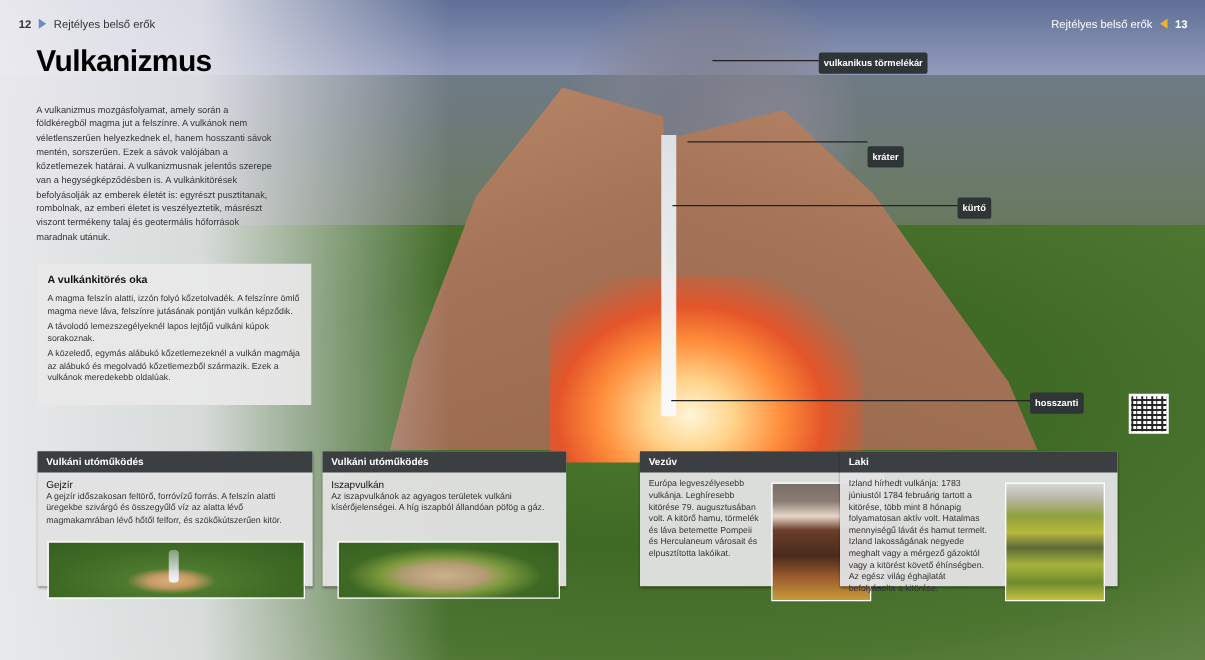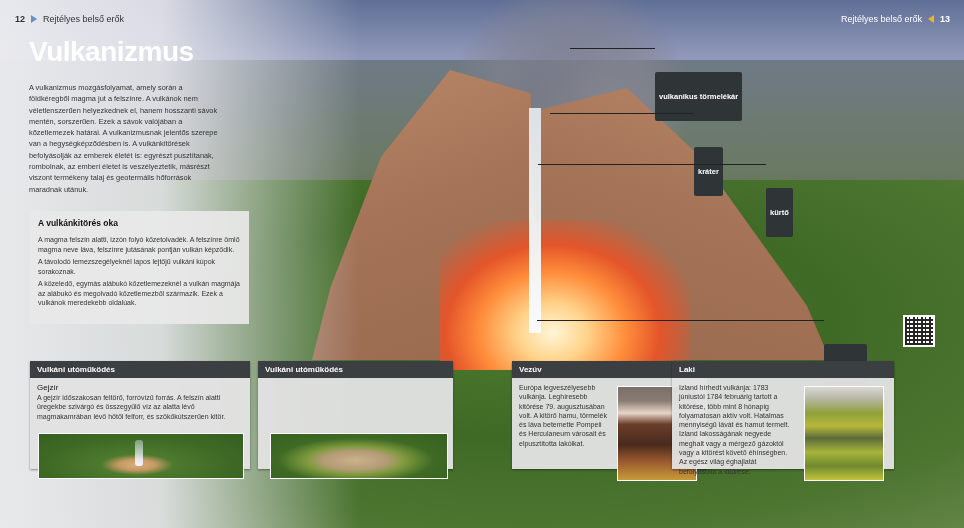--- a/index.html
+++ b/index.html
@@ -31,30 +31,30 @@
   .vent { position: absolute; left: 529px; top: 108px; width: 12px; height: 225px;
          background: linear-gradient(180deg, rgba(230,235,240,0.9), rgba(250,250,250,1)); }
 
   .runhead { position: absolute; top: 14px; font-size: 9px; color: #333; display: flex; align-items: center; gap: 6px; }
   .runhead.left { left: 15px; }
   .runhead.right { right: 14px; color: #fff; }
   .runhead .pnum { font-weight: bold; }
   .tri-right { width: 0; height: 0; border-left: 6px solid #6b8ec2; border-top: 4px solid transparent; border-bottom: 4px solid transparent; }
   .tri-left { width: 0; height: 0; border-right: 6px solid #f0b32a; border-top: 4px solid transparent; border-bottom: 4px solid transparent; }
 
-  .title { position: absolute; left: 29px; top: 36px; font-size: 28px; font-weight: bold; color: #ffffff; letter-spacing: -0.5px; }
+  .title { position: absolute; left: 29px; top: 36px; font-size: 24px; font-weight: bold; color: #000000; letter-spacing: -0.5px; }
   .intro { position: absolute; left: 29px; top: 82px; width: 192px; font-size: 7.4px; line-height: 11.3px; color: #333; }
 
   .box-oka { position: absolute; left: 30px; top: 211px; width: 219px; height: 113px;
          background: rgba(232,232,232,0.93); padding: 7px 8px; }
   .box-oka h3 { font-size: 8.5px; font-weight: bold; color: #111; margin-bottom: 7px; }
   .box-oka p { font-size: 7px; line-height: 9.5px; color: #333; margin-bottom: 3px; }
 
   .label { position: absolute; background: #2f3437; color: #fff; font-size: 7.5px; font-weight: bold;
-         padding: 20px 4px; border-radius: 2px; white-space: nowrap; margin-top: 30px; }
+         padding: 4px 4px; border-radius: 2px; white-space: nowrap; }
   .leader { position: absolute; height: 1px; background: #222; }
 
   .qr { position: absolute; left: 903px; top: 315px; width: 32px; height: 32px; background: #fff; padding: 2px; }
   .qr-inner { width: 100%; height: 100%;
          background:
            linear-gradient(90deg, #000 25%, transparent 25%, transparent 50%, #000 50%, #000 60%, transparent 60%) 0 0/8px 8px,
            repeating-linear-gradient(0deg, #000 0 2px, #fff 2px 4px);
          opacity: 0.85; }
 
   .card { position: absolute; top: 361px; height: 108px; background: rgba(226,226,226,0.96);
@@ -133,20 +133,24 @@
   <div class="card-head">Vulkáni utóműködés</div>
   <div class="card-body">
     <h4>Gejzír</h4>
     <p>A gejzír időszakosan feltörő, forróvízű forrás. A felszín alatti üregekbe szivárgó és összegyűlő víz az alatta lévő magmakamrában lévő hőtől felforr, és szökőkútszerűen kitör.</p>
   </div>
   <div class="thumb thumb-gejzir"></div>
 </div>
 
 <div class="card" style="left:258px; width:195px;">
   <div class="card-head">Vulkáni utóműködés</div>
+  <div class="card-body">
+    <h4>Iszapvulkán</h4>
+    <p>Az iszapvulkánok az agyagos területek vulkáni kísérőjelenségei. A híg iszapból állandóan pöfög a gáz.</p>
+  </div>
   <div class="thumb thumb-iszap"></div>
 </div>
 
 <div class="card" style="left:512px; width:195px;">
   <div class="card-head">Vezúv</div>
   <div class="card-body" style="width:104px;">
     <p>Európa legveszélyesebb vulkánja. Leghíresebb kitörése 79. augusztusában volt. A kitörő hamu, törmelék és láva betemette Pompeii és Herculaneum városait és elpusztította lakóikat.</p>
   </div>
   <div class="thumb thumb-vezuv"></div>
 </div>

